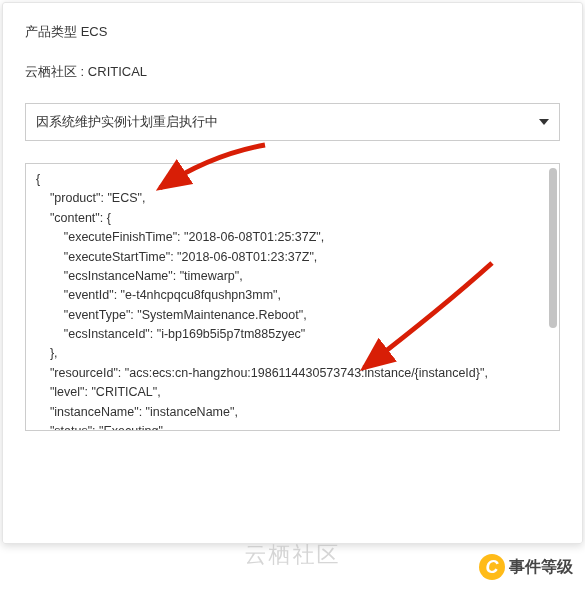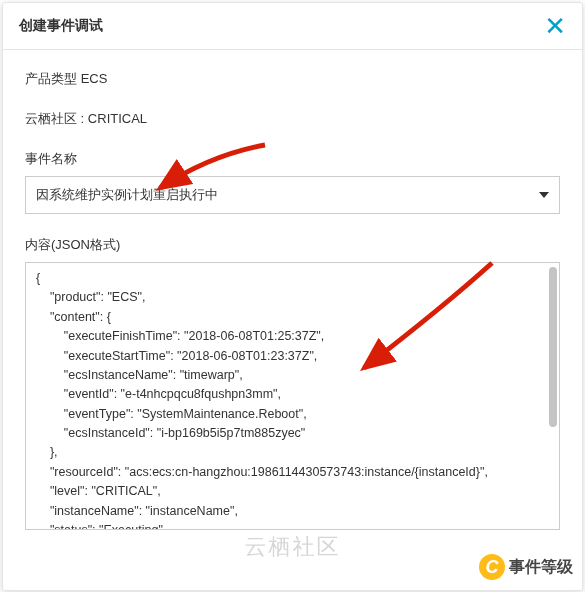--- a/index.html
+++ b/index.html
@@ -119,60 +119,54 @@
       align-items: center;
       justify-content: center;
       margin-right: 4px;
       color: #fff;
       font-style: italic;
       font-weight: bold;
       font-size: 18px;
     }
     .watermark-text {
       position: absolute;
-      bottom: 30px;
+      bottom: 22px;
       left: 50%;
       transform: translateX(-50%);
       font-size: 22px;
       color: #bbb;
       letter-spacing: 2px;
       opacity: 0.6;
       pointer-events: none;
     }
   </style>
 </head>
 <body>
 
 <div class="modal">
-  <div class="modal-header">
-    <span class="modal-title">创建事件调试</span>
-    <span class="close-btn">✕</span>
-  </div>
   <div class="modal-body">
 
     <div class="static-field">
       <span>产品类型</span>
       <span>ECS</span>
     </div>
 
     <div class="static-field">
       <span>云栖社区 :</span>
       <span>CRITICAL</span>
     </div>
 
     <div class="form-group">
-      <div class="field-label">事件名称</div>
       <div class="select-wrap">
         <span>因系统维护实例计划重启执行中</span>
         <span class="select-caret"></span>
       </div>
     </div>
 
     <div class="form-group" style="margin-bottom:0">
-      <div class="field-label">内容(JSON格式)</div>
       <div class="json-box">
         <div class="json-content">{
     "product": "ECS",
     "content": {
         "executeFinishTime": "2018-06-08T01:25:37Z",
         "executeStartTime": "2018-06-08T01:23:37Z",
         "ecsInstanceName": "timewarp",
         "eventId": "e-t4nhcpqcu8fqushpn3mm",
         "eventType": "SystemMaintenance.Reboot",
         "ecsInstanceId": "i-bp169b5i5p7tm885zyec"

